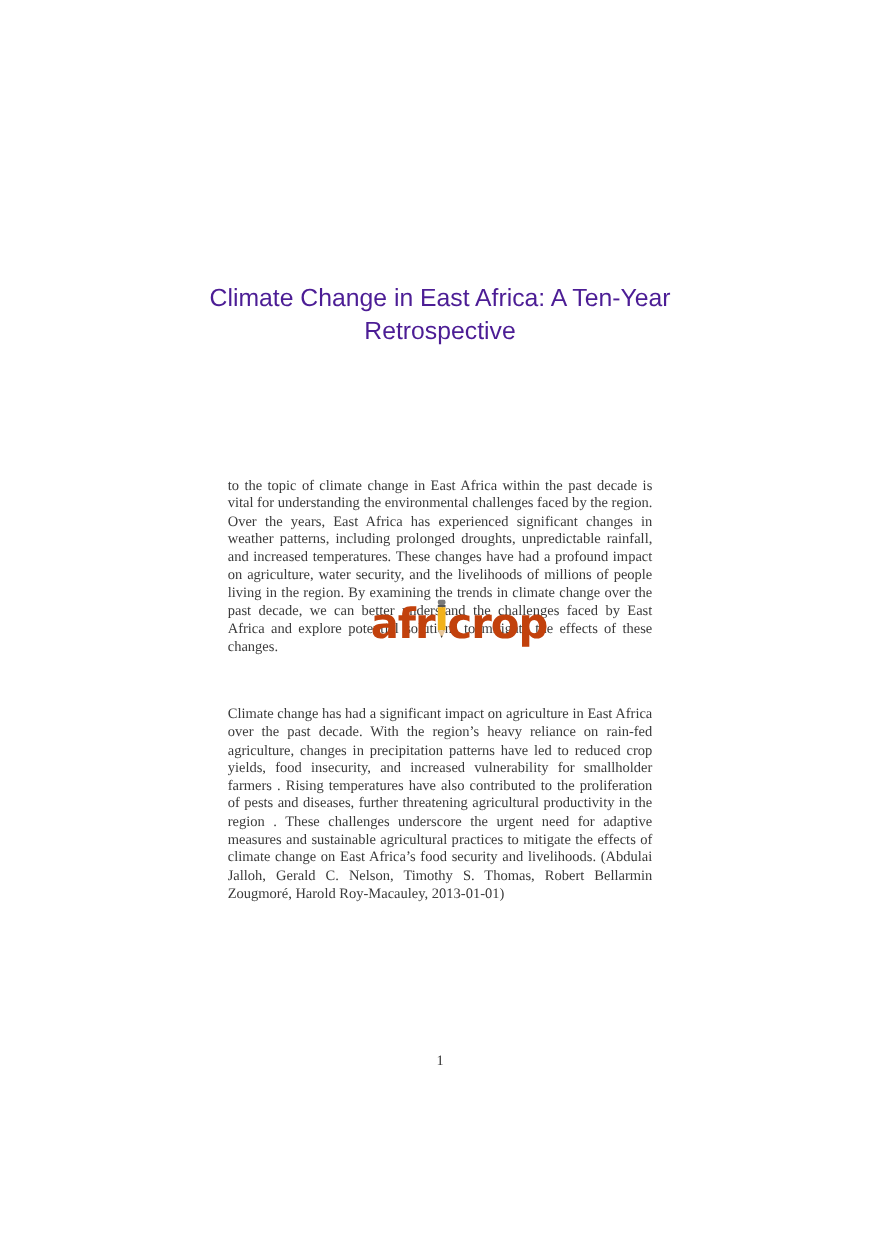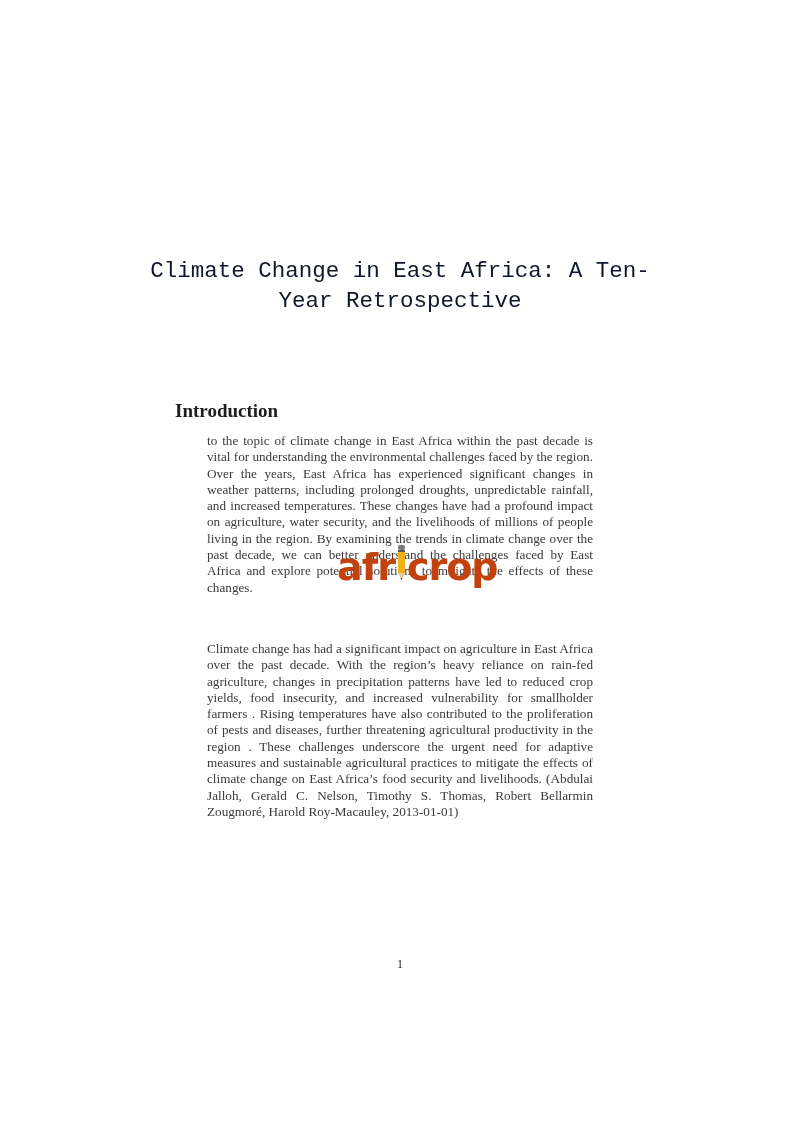--- a/index.html
+++ b/index.html
@@ -19,25 +19,25 @@
       position: absolute;
       left: 0; top: 0;
       width: 800px; height: 1132px;
     }
     .title {
       position: absolute;
       left: 150px;
       width: 500px;
       top: 256px;
       text-align: center;
-      font-family: Liberation Mono, monospace;
+      font-family: Liberation Sans, sans-serif;
       font-size: 22.5px;
       line-height: 30px;
       font-weight: normal;
-      color: #0f172a;
+      color: #4c1d95;
       margin: 0;
     }
     .section-heading {
       position: absolute;
       left: 175px;
       width: 460px;
       font-family: "Liberation Serif", "DejaVu Serif", serif;
       font-weight: bold;
       font-size: 19px;
       line-height: 24px;
@@ -92,21 +92,20 @@
       margin: 0 1px 0 2px;
       top: -4px;
     }
   </style>
 </head>
 <body>
 
 <div class="page">
   <h1 class="title">Climate Change in East Africa: A Ten-Year Retrospective</h1>
 
-  <h2 class="section-heading h-intro">Introduction</h2>
   <p class="para p-intro">to the topic of climate change in East Africa within the past decade is vital for understanding the environmental challenges faced by the re­gion. Over the years, East Africa has experienced significant changes in weather patterns, including prolonged droughts, unpredictable rainfall, and increased temperatures. These changes have had a pro­found impact on agriculture, water security, and the livelihoods of millions of people living in the region. By examining the trends in climate change over the past decade, we can better understand the challenges faced by East Africa and explore potential solutions to mitigate the effects of these changes.</p>
 
   <p class="para p-impact">Climate change has had a significant impact on agriculture in East Africa over the past decade. With the region’s heavy reliance on rain-fed agriculture, changes in precipitation patterns have led to reduced crop yields, food insecurity, and increased vulnerability for smallholder farmers . Rising temperatures have also contributed to the proliferation of pests and diseases, further threatening agricul­tural productivity in the region . These challenges underscore the urgent need for adaptive measures and sustainable agricultural prac­tices to mitigate the effects of climate change on East Africa’s food security and livelihoods. (Abdulai Jalloh, Gerald C. Nelson, Timo­thy S. Thomas, Robert Bellarmin Zougmoré, Harold Roy-Macauley, 2013-01-01)</p>
 
   <div class="watermark">
     <span>afr</span>
     <span class="pencil">
       <svg width="9" height="36" viewBox="0 0 9 36">
         <rect x="1" y="0" width="7" height="5" rx="2" fill="#7a7a7a"></rect>
         <rect x="1" y="5" width="7" height="2" fill="#555"></rect>

